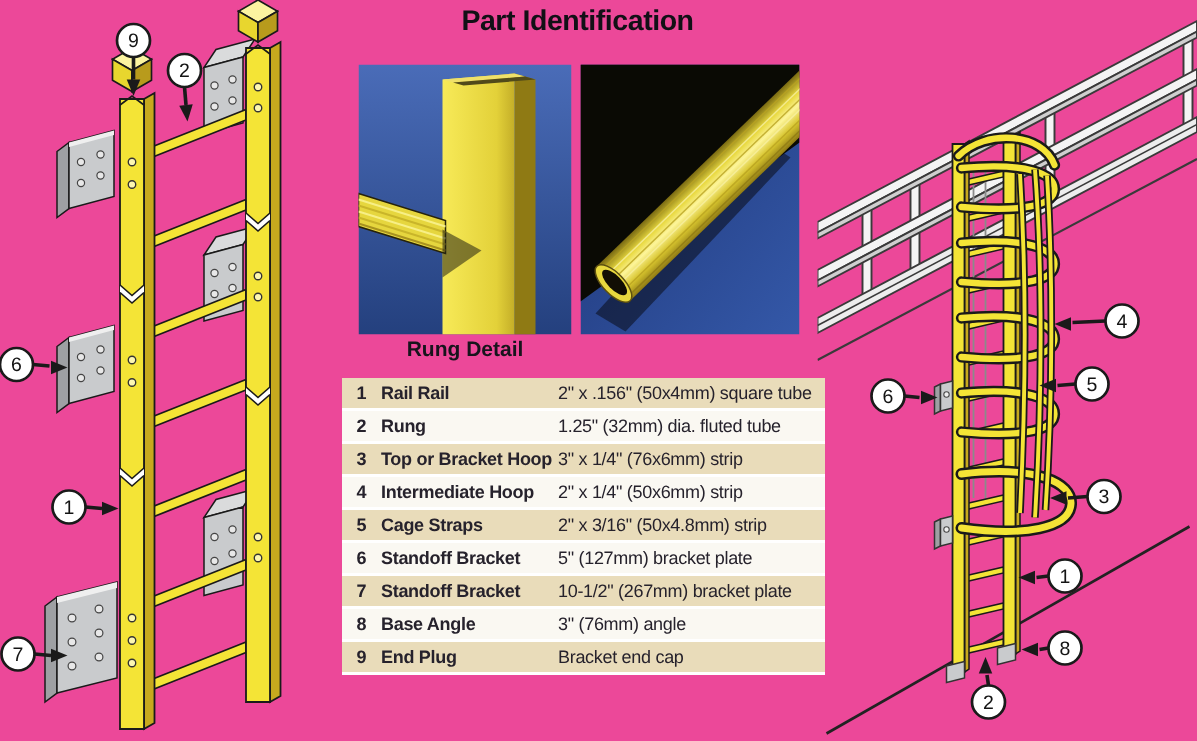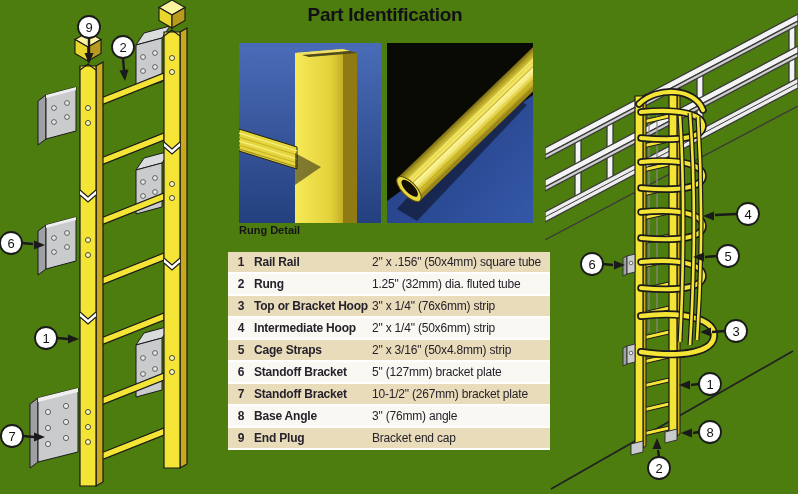--- a/index.html
+++ b/index.html
@@ -1,22 +1,22 @@
 <!DOCTYPE html>
 <html><head>
 <meta charset="utf-8">
 <style>
   html,body{margin:0;padding:0;background:#ffffff;}
-  .page{position:relative;width:798px;height:494px;background:#4d7c0f;overflow:hidden;
+  .page{position:relative;width:798px;height:494px;background:#ec4899;overflow:hidden;
         font-family:"Liberation Sans",sans-serif;color:#26222c;}
   .title{position:absolute;left:230px;top:4px;width:310px;margin:0;text-align:center;
          font-size:19px;font-weight:bold;color:#121016;letter-spacing:-0.3px;}
   .photo{position:absolute;top:43px;}
   .photo svg{display:block;}
-  .caption{position:absolute;top:224px;font-size:11px;font-weight:bold;color:#17141c;}
+  .caption{position:absolute;top:224px;text-align:center;font-size:14px;font-weight:bold;color:#17141c;}
   .parts-table{position:absolute;left:228px;top:252px;width:322px;}
   .t-row,.t-head{display:grid;grid-template-columns:26px 118px 1fr;align-items:center;
                  height:20px;border-bottom:2px solid #ffffff;}
   .t-head{background:transparent;}
   .t-row.odd{background:#e9dcba;}
   .t-row.even{background:#faf8f2;}
   .c-num{text-align:center;font-weight:bold;font-size:12px;}
   .c-name{font-weight:bold;font-size:12px;letter-spacing:-0.2px;}
   .c-desc{font-size:12px;letter-spacing:-0.2px;}
   .t-head .c-name,.t-head .c-desc{font-size:11px;font-weight:bold;color:#1c1924;}

